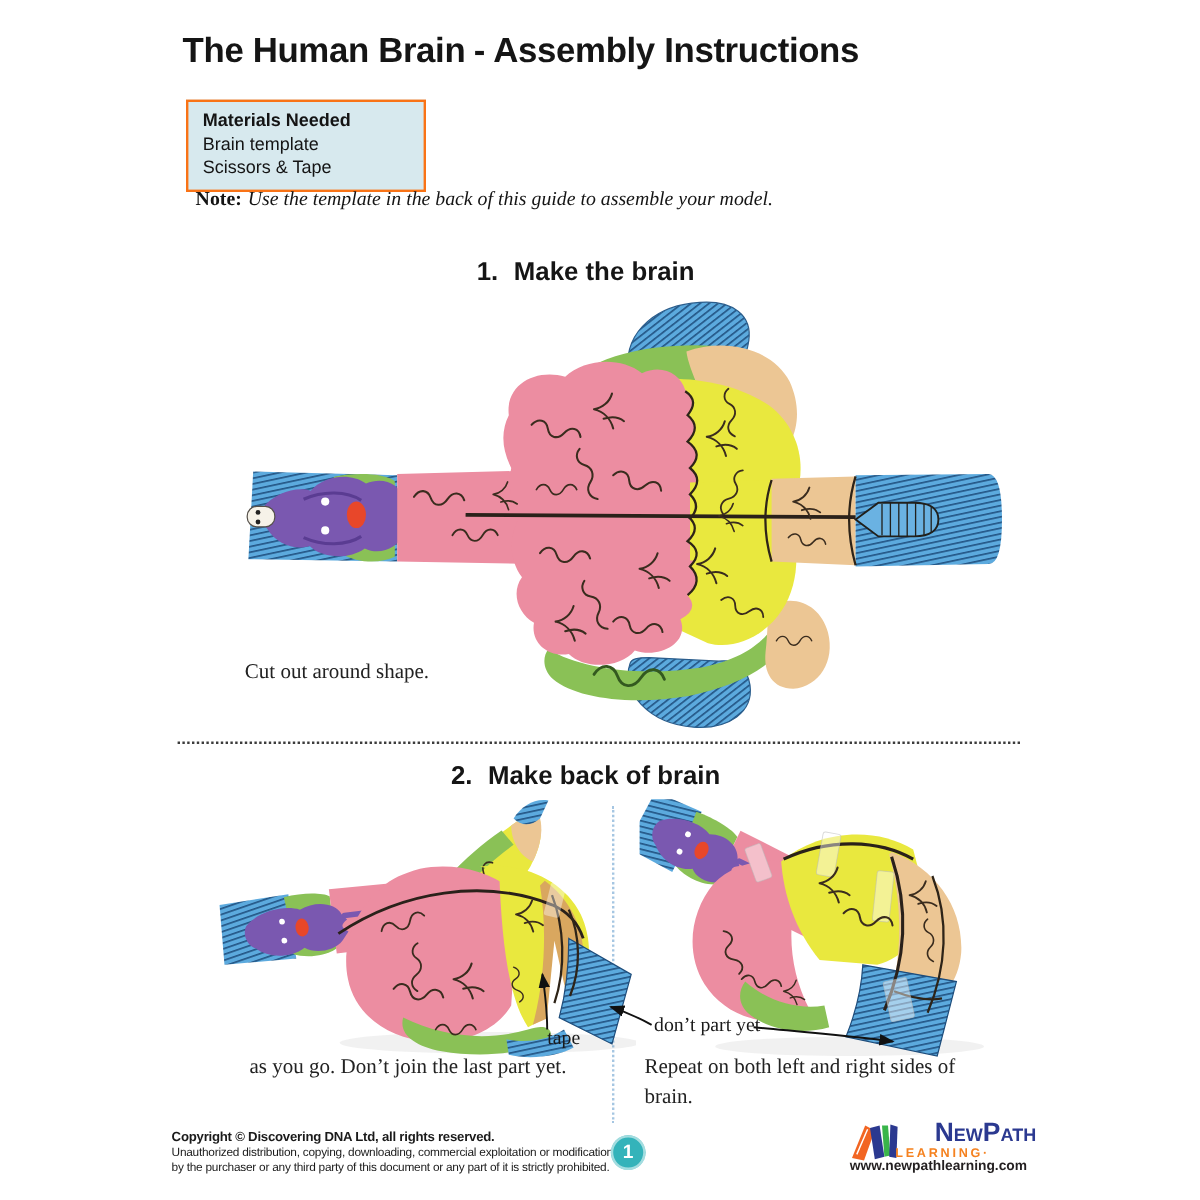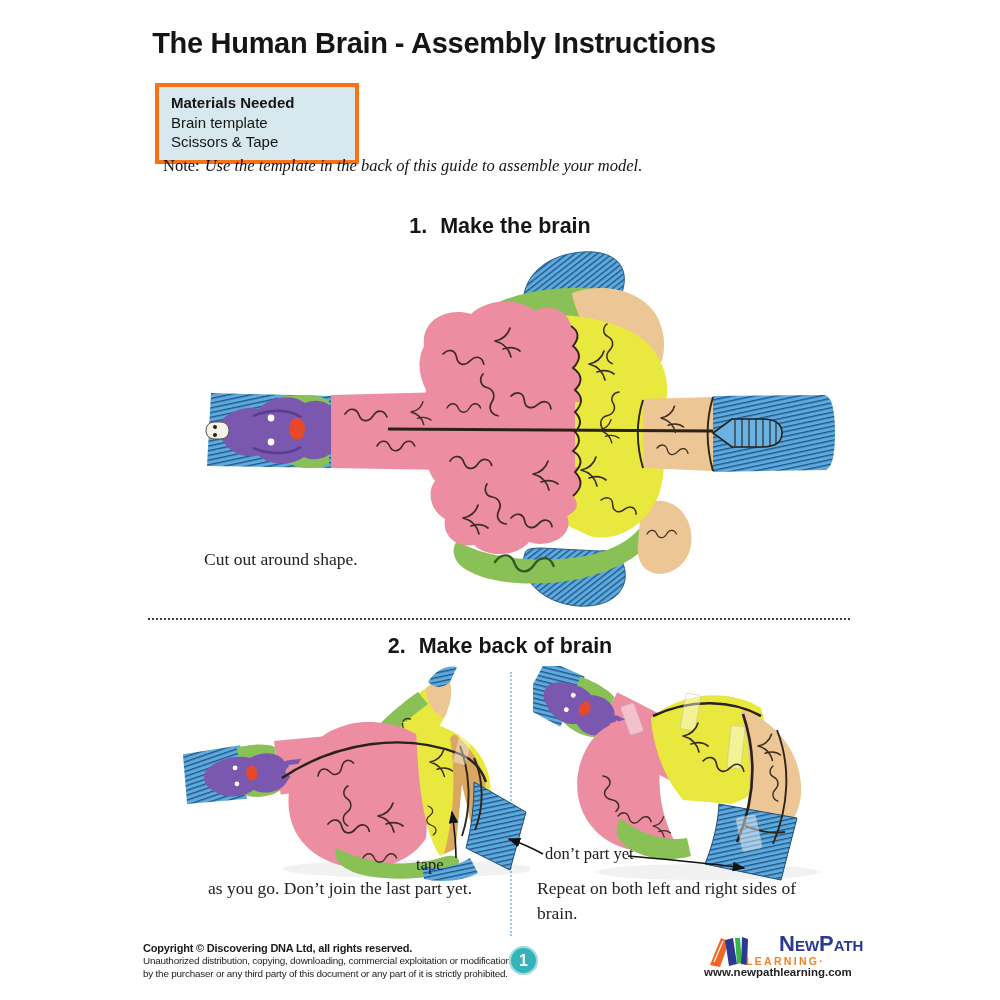--- a/index.html
+++ b/index.html
@@ -7,44 +7,44 @@
         font-family:"Liberation Serif",serif;color:#1c1c1c;}
   .abs{position:absolute;}
 
   
   .title{top:27px;left:0;width:868px;text-align:center;
          font-family:"Liberation Sans",sans-serif;font-weight:bold;font-size:29px;
          color:#151515;letter-spacing:-0.3px;}
   .title .sep{margin:0 7px;}
 
   
-  .materials-box{left:155px;top:83px;width:172px;background:#d7e9ee;border:4px solid #f97316;
+  .materials-box{left:155px;top:83px;width:172px;background:#d7e9ee;border:2px solid #f97316;
                  padding:6px 12px 8px 12px;font-family:"Liberation Sans",sans-serif;
                  font-size:15px;line-height:19.5px;color:#141414;}
   .materials-heading{font-weight:bold;}
 
   
   .note{left:163px;top:156px;font-size:16.5px;color:#141414;}
-  .note-label{font-weight:normal;}
+  .note-label{font-weight:bold;}
   .note-text{font-style:italic;margin-left:5px;}
 
   
-  .step-heading{left:16px;width:968px;text-align:center;font-family:"Liberation Sans",sans-serif;
+  .step-heading{left:4px;width:968px;text-align:center;font-family:"Liberation Sans",sans-serif;
                 font-weight:bold;font-size:21.5px;color:#151515;}
   .step-heading .num{margin-right:13px;}
   #step1-heading{top:214px;}
   #step2-heading{top:634px;}
 
   
   .caption{font-size:17.5px;color:#222;z-index:3;}
   #cut-caption{left:204px;top:549px;}
   #caption-left{left:198px;top:876px;width:284px;text-align:center;line-height:25px;}
   #caption-right{left:537px;top:876px;width:290px;text-align:left;line-height:25px;}
   .callout{font-size:16.5px;color:#1a1a1a;z-index:6;}
-  #label-tape{left:416px;top:855px;}
+  #label-tape{left:456px;top:855px;}
   #label-dont-join{left:545px;top:844px;}
 
   
   .h-dotted{left:148px;top:618px;width:702px;height:0;border-top:2.6px dotted #3c3c3c;z-index:1;}
   .v-dotted{left:510px;top:672px;width:0;height:264px;border-left:2.4px dotted #a5c6e2;z-index:1;}
 
   
   .illus{z-index:2;}
   #svg1{left:195px;top:246px;}
   #svg2{left:178px;top:666px;}
@@ -61,21 +61,21 @@
   .copyright .l1{font-weight:bold;font-size:11px;line-height:13px;}
   .copyright .l2,.copyright .l3{font-size:9.9px;line-height:12.5px;}
   .page-circle{left:509px;top:946px;width:29px;height:29px;border-radius:50%;background:#34b3ba;
                color:#fff;font-family:"Liberation Sans",sans-serif;font-weight:bold;font-size:16px;
                line-height:29px;text-align:center;box-shadow:inset 0 0 0 2px rgba(255,255,255,0.55);}
   .logo-books{left:708px;top:934px;}
   .logo-newpath{left:779px;top:931px;font-family:"Liberation Sans",sans-serif;font-weight:bold;
                 font-size:22px;color:#2b3990;font-variant:small-caps;}
   .logo-learning{left:746px;top:955px;font-family:"Liberation Sans",sans-serif;font-weight:bold;
                  font-size:10.5px;color:#f58220;letter-spacing:2.3px;}
-  .logo-url{left:704px;top:966px;width:156px;font-family:"Liberation Sans",sans-serif;
+  .logo-url{left:704px;top:966px;width:156px;text-align:center;font-family:"Liberation Sans",sans-serif;
             font-weight:bold;font-size:11.5px;color:#231f20;}
 </style>
 </head>
 <body>
 
 <div class="page">
 
   <div class="abs title">
     <span>The Human Brain</span><span class="sep">-</span><span>Assembly Instructions</span>
   </div>

